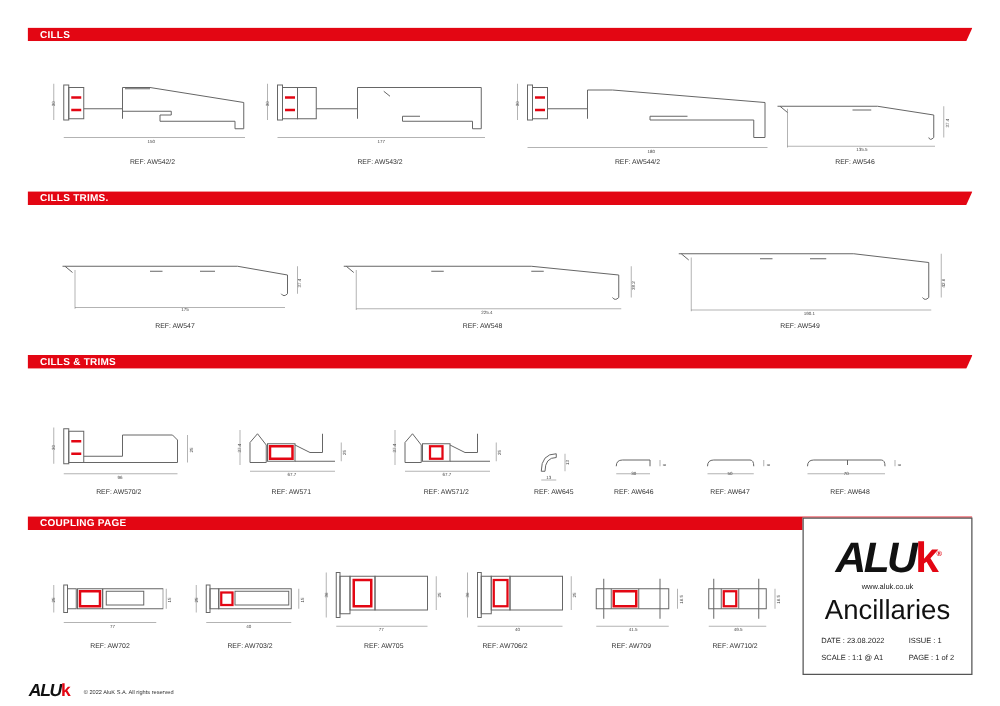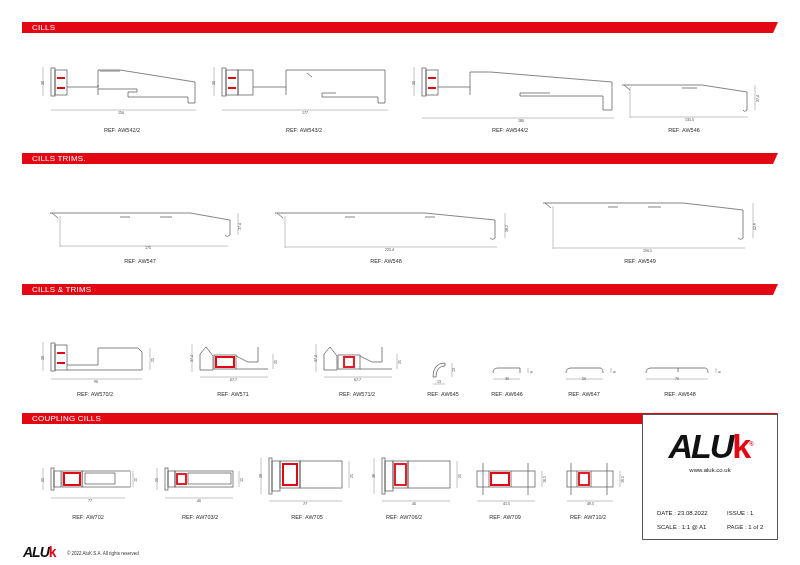--- a/index.html
+++ b/index.html
@@ -1,18 +1,18 @@
 <!DOCTYPE html>
 <html><head>
 <meta charset="utf-8">
 <style>
   html,body{margin:0;padding:0;background:#fff;}
   body{width:800px;height:565px;position:relative;overflow:hidden;font-family:"Liberation Sans",sans-serif;color:#333;}
   .band{position:absolute;left:22px;width:756px;height:11px;background:#e30613;clip-path:polygon(0 0,100% 0,calc(100% - 5px) 100%,0 100%);}
-  .band span{position:absolute;left:10px;top:0;font-size:8px;line-height:11px;color:#fff;letter-spacing:0.2px;}
+  .band span{position:absolute;left:10px;top:0;font-size:8px;line-height:11px;color:#fff;letter-spacing:0.2px;font-weight:bold;}
   .part{position:absolute;}
   .part svg{position:absolute;left:0;top:0;overflow:visible;}
   .ref{position:absolute;font-size:5.5px;color:#333;white-space:nowrap;transform:translateX(-50%);}
   .dim{position:absolute;font-size:3.6px;color:#444;white-space:nowrap;}
   .dimv{position:absolute;font-size:3.6px;color:#444;white-space:nowrap;transform:rotate(-90deg);transform-origin:left top;}
   .tb{position:absolute;left:642px;top:414px;width:134px;height:124px;border:1px solid #555;background:#fff;}
   .tb .logo{position:absolute;left:0;width:100%;top:12px;text-align:center;font-weight:bold;font-style:italic;font-size:34px;letter-spacing:-2px;line-height:34px;}
   .tb .logo .a{color:#111;}
   .tb .logo .k{color:#e30613;font-style:normal;}
   .tb .url{position:absolute;left:0;width:100%;top:52px;text-align:center;font-size:6px;color:#222;}
@@ -29,21 +29,21 @@
 <div class="band" style="top:22px">
     <span>CILLS</span>
   </div>
 <div class="band" style="top:153px">
     <span>CILLS TRIMS.</span>
   </div>
 <div class="band" style="top:284px">
     <span>CILLS &amp; TRIMS</span>
   </div>
 <div class="band" style="top:413px">
-    <span>COUPLING CILLS</span>
+    <span>COUPLING PAGE</span>
   </div>
 
 <div class="part" style="left:40px;top:65px">
   <svg width="160" height="60">
     <g fill="none" stroke="#666" stroke-width="0.8">
       <rect x="11" y="3" width="4" height="28"></rect>
         <rect x="15" y="5" width="12" height="25"></rect>
       <path d="M27 22 H58 V20 M58 30 V5 H80 L155 17 V38 H148 V32 H88 V27 H97 V24 H58"></path>
       <path d="M60 6 L80 6"></path>
     </g>
@@ -403,20 +403,21 @@
   <span class="dimv" style="left:56px;top:20px">16.5</span>
   <span class="dim" style="left:22px;top:39px">49.5</span>
 </div>
 <span class="ref" style="left:588px;top:514px">REF: AW710/2</span>
 
 <div class="tb">
   <div class="logo">
     <span class="a">ALU</span><span class="k">k</span><sup style="font-size:6px;color:#e30613;font-style:normal">®</sup>
   </div>
   <div class="url">www.aluk.co.uk</div>
+  <div class="title">Ancillaries</div>
   <div class="meta" style="left:14px;top:95px">DATE : 23.08.2022</div>
   <div class="meta" style="left:84px;top:95px">ISSUE : 1</div>
   <div class="meta" style="left:14px;top:109px">SCALE : 1:1 @ A1</div>
   <div class="meta" style="left:84px;top:109px">PAGE : 1 of 2</div>
 </div>
 
 <div class="footer-logo">
   <span class="a">ALU</span><span class="k">k</span>
 </div>
 <div class="copy">© 2022 AluK S.A. All rights reserved</div>

